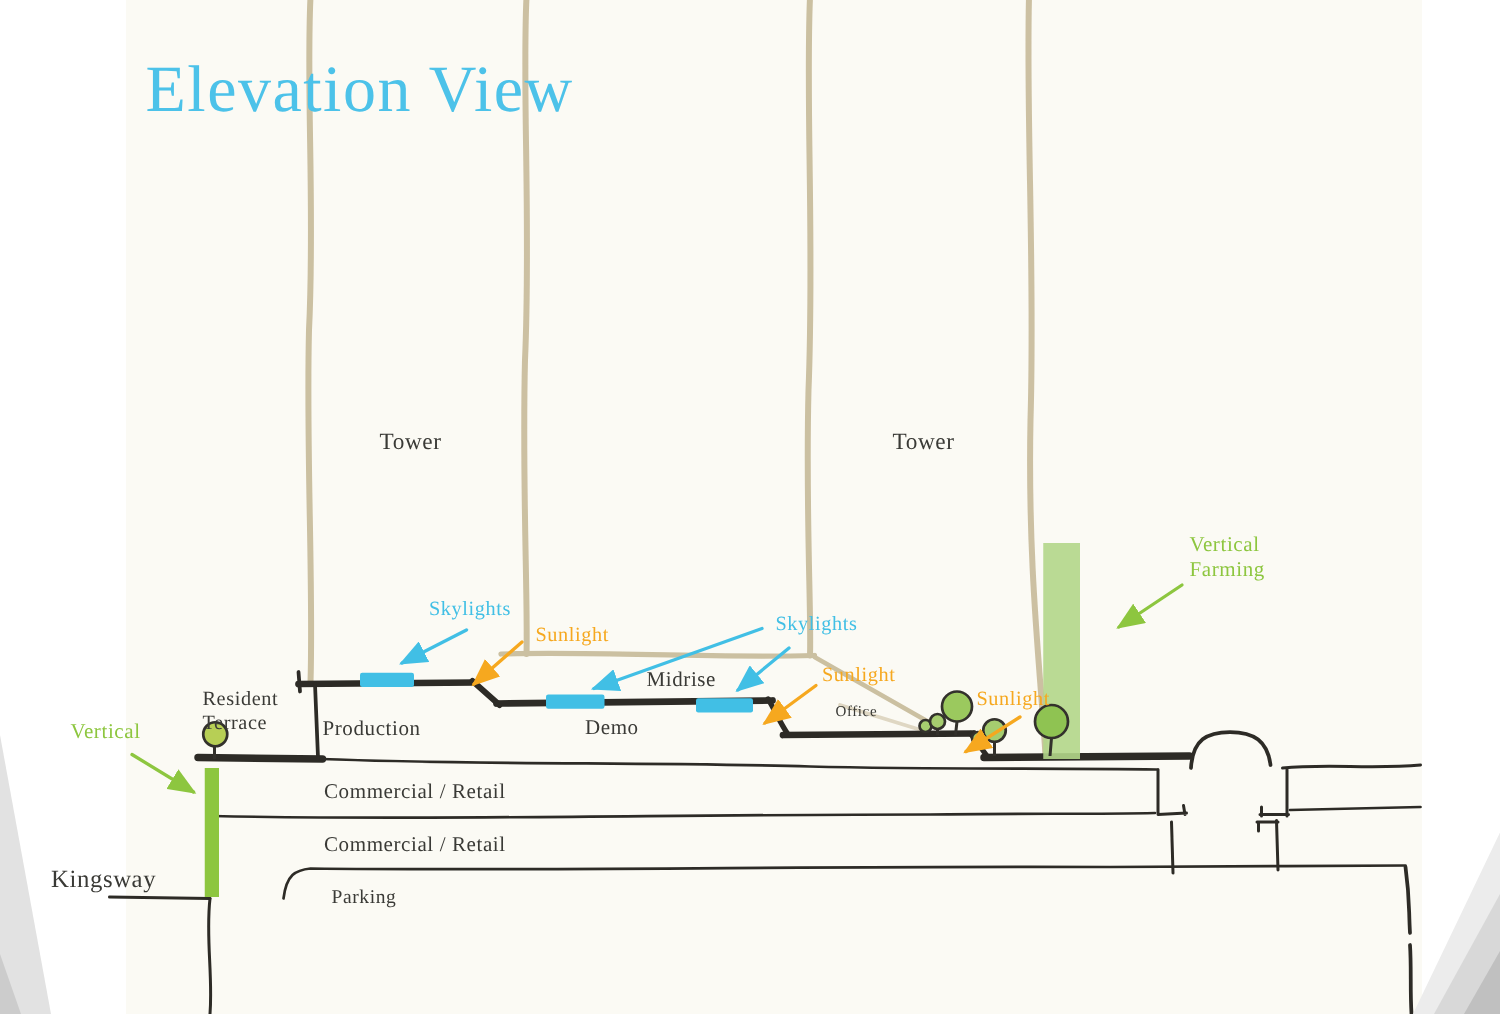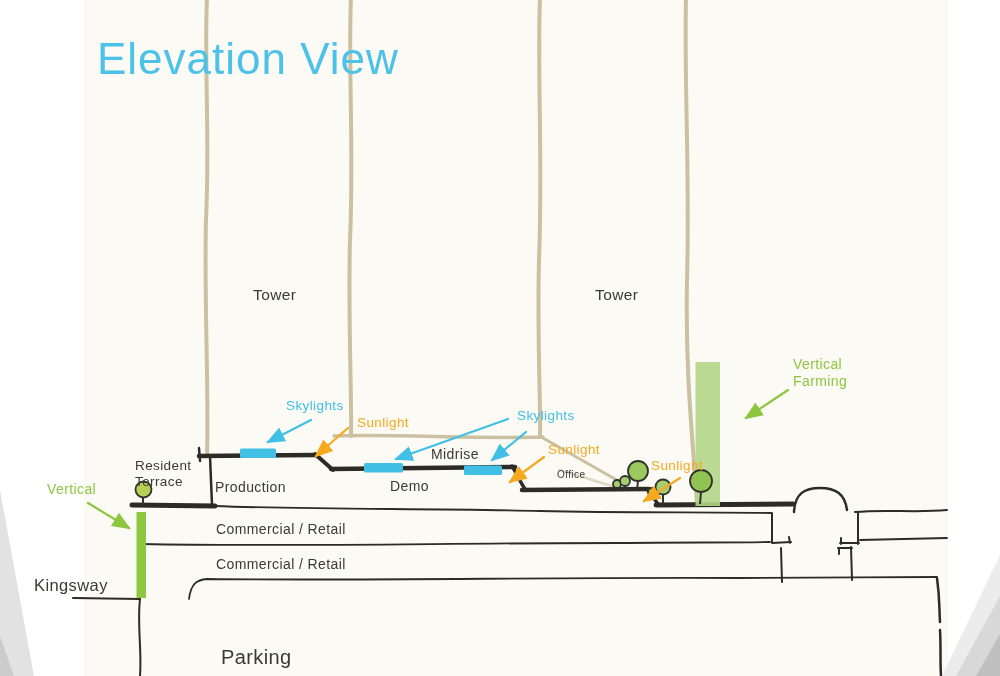--- a/index.html
+++ b/index.html
@@ -1,17 +1,17 @@
 <!DOCTYPE html>
 <html style="--accent-blue: #4cc2e9; --skylight: #41bfe5; --sunlight: #f6a81f; --green: #8dc63f; --sketch-ink: #2d2b26; --tower-tan: #c9bd9d;"><head>
 <meta charset="utf-8">
 <style>
   html,body{margin:0;padding:0;background:#ffffff;}
   .slide{position:relative;width:1000px;height:676px;overflow:hidden;
-         font-family:Liberation Sans, sans-serif;background:#ffffff;}
+         font-family:Liberation Serif, serif;background:#ffffff;}
   .paper{position:absolute;left:84px;top:0;width:864px;height:676px;background:#fbfaf4;}
   .sketch{position:absolute;left:0;top:0;width:1000px;height:676px;}
   .lbl{position:absolute;color:#3a3a36;letter-spacing:.4px;white-space:nowrap;}
   .lbl.wrap{white-space:normal;}
   .title{position:absolute;left:97px;top:34px;font-size:44px;letter-spacing:1px;
          color:var(--accent-blue,#4cc2e9);}
   .blue{color:var(--skylight,#41bfe5);}
   .orange{color:var(--sunlight,#f6a81f);text-align:right;}
   .green{color:var(--green,#8dc63f);}
   .tri{position:absolute;}
@@ -129,21 +129,21 @@
   <div class="lbl" style="left:253px;top:286px;font-size:15.5px">Tower</div>
   <div class="lbl" style="left:595px;top:286px;font-size:15.5px">Tower</div>
 
   <div class="lbl wrap" style="left:135px;top:458px;width:66px;font-size:13.5px;line-height:16px">Resident Terrace</div>
   <div class="lbl" style="left:215px;top:479px;font-size:14px">Production</div>
   <div class="lbl" style="left:390px;top:478px;font-size:14px">Demo</div>
   <div class="lbl" style="left:431px;top:446px;font-size:14px">Midrise</div>
   <div class="lbl" style="left:557px;top:469px;font-size:10px">Office</div>
   <div class="lbl" style="left:216px;top:521px;font-size:14px">Commercial / Retail</div>
   <div class="lbl" style="left:216px;top:556px;font-size:14px">Commercial / Retail</div>
-  <div class="lbl" style="left:221px;top:646px;font-size:20px">Parking</div>
+  <div class="lbl" style="left:221px;top:590px;font-size:13px">Parking</div>
   <div class="lbl" style="left:34px;top:576px;font-size:16.5px">Kingsway</div>
 
   <div class="lbl blue" style="left:286px;top:398px;font-size:13.5px">Skylights</div>
   <div class="lbl blue" style="left:517px;top:408px;font-size:13.5px">Skylights</div>
   <div class="lbl orange" style="left:357px;top:415px;font-size:13.5px">Sunlight</div>
   <div class="lbl orange" style="left:548px;top:442px;font-size:13.5px">Sunlight</div>
   <div class="lbl orange" style="left:651px;top:458px;font-size:13.5px">Sunlight</div>
   <div class="lbl green" style="left:47px;top:481px;font-size:14px">Vertical</div>
   <div class="lbl green wrap" style="left:793px;top:356px;width:64px;font-size:14px;line-height:16.5px">Vertical Farming</div>
 

